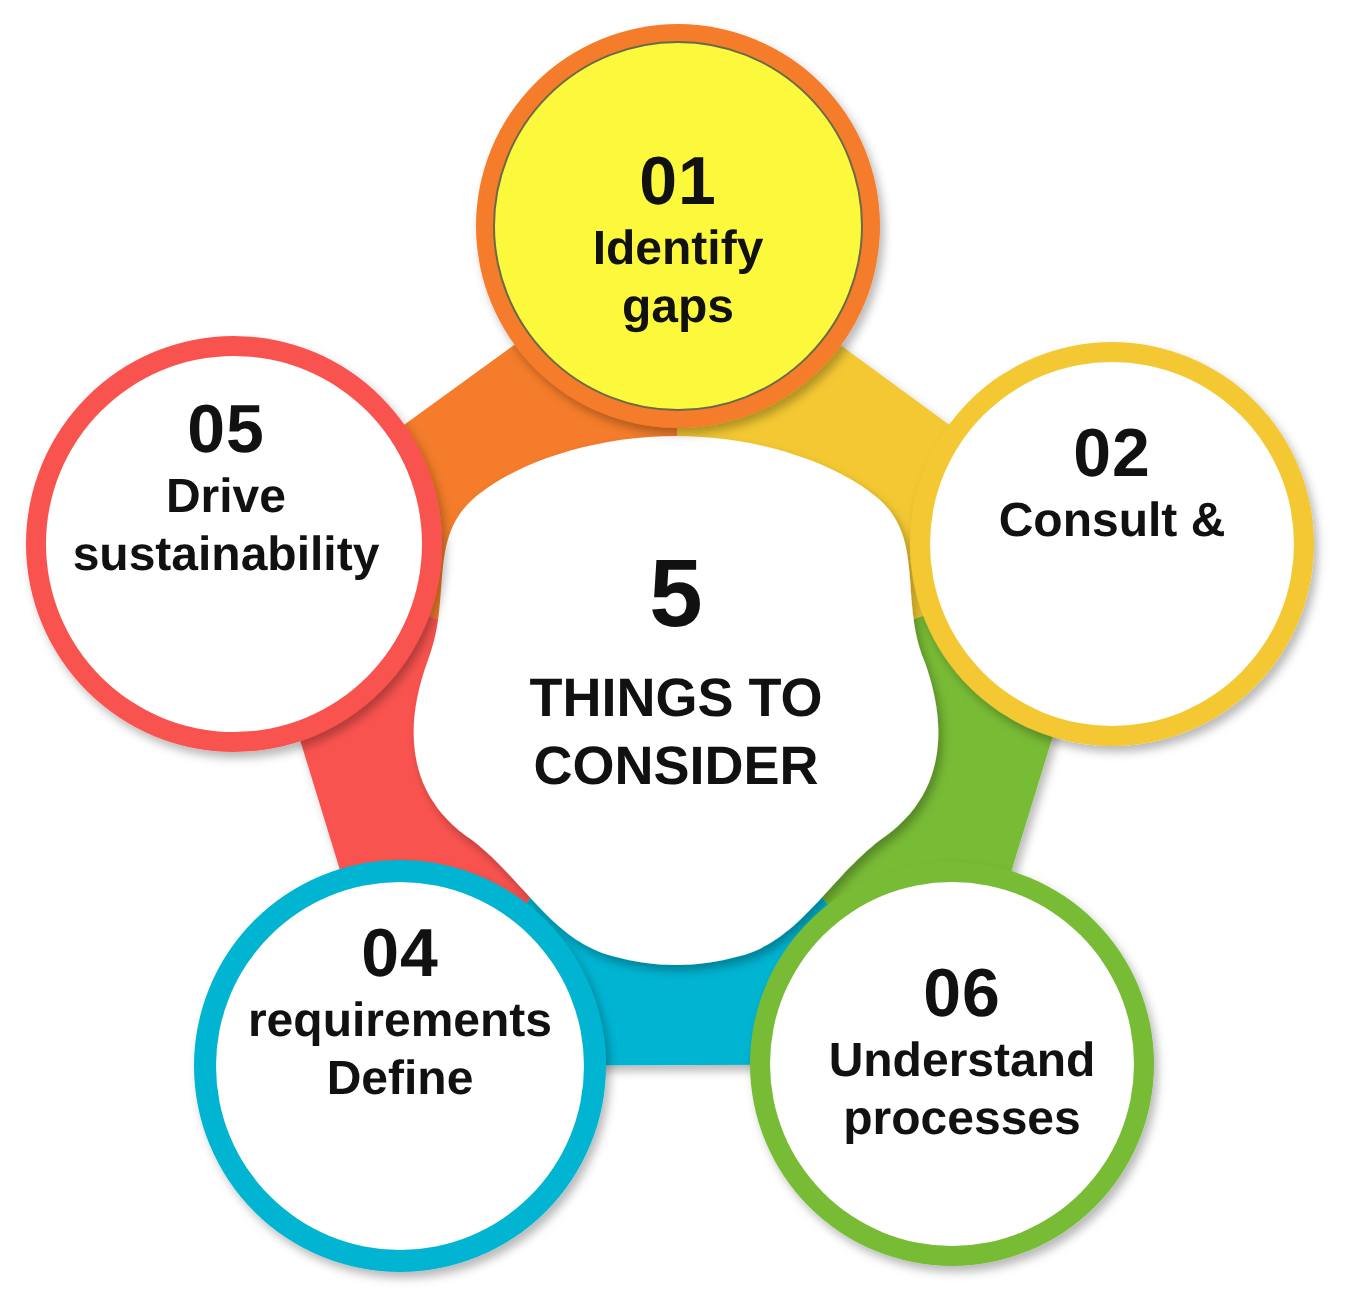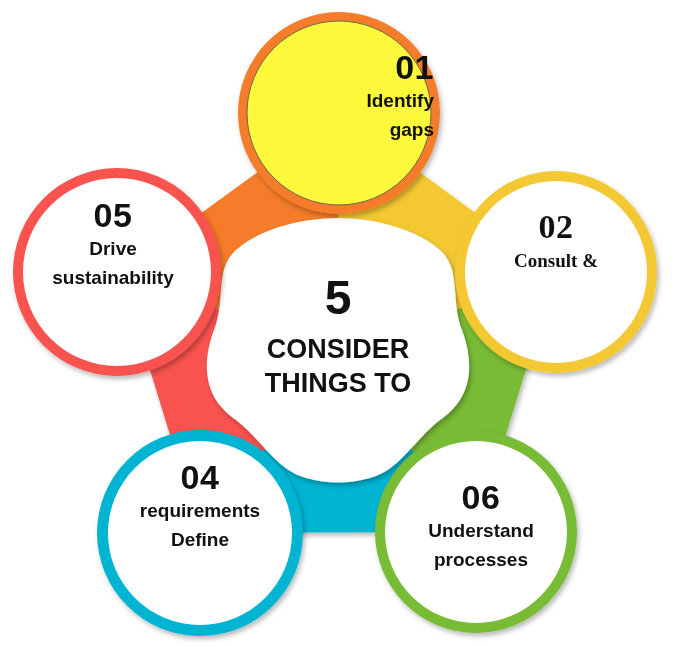--- a/index.html
+++ b/index.html
@@ -2,21 +2,21 @@
 <html><head>
 <meta charset="utf-8">
 <style>
   html, body { margin: 0; padding: 0; background: #ffffff; }
   body { width: 682px; height: 646px; position: relative; overflow: hidden;
          font-family: "Liberation Sans", "DejaVu Sans", sans-serif; }
   #diagram { position: absolute; left: 0; top: 0; }
   .node-text { position: absolute; width: 190px; text-align: center; color: #111111;
                font-weight: bold; transform: translate(-50%, 0); }
   .node-num { display: block; font-size: 34px; line-height: 38px; letter-spacing: 0.5px; }
-  .node-label { display: block; font-size: 19px; line-height: 29px; }
+  .node-label { display: block; font-size: 24px; line-height: 29px; }
   .center-text { position: absolute; left: 338px; top: 272px; width: 220px; transform: translate(-50%, 0);
                  text-align: center; font-weight: bold; color: #111111; }
   .center-num { display: block; font-size: 48px; line-height: 52px; margin-bottom: 8px; }
   .center-title { display: block; font-size: 27px; line-height: 34px; }
 </style>
 </head>
 <body>
 
 <svg id="diagram" width="682" height="646" viewBox="0 0 682 646" xmlns="http://www.w3.org/2000/svg">
   <defs>
@@ -83,31 +83,31 @@
     </g>
     <g filter="url(#shadow)">
       <circle cx="117" cy="272" r="104" fill="#F9534F"></circle>
       <circle cx="117" cy="272" r="94" fill="#FFFFFF"></circle>
     </g>
   </g>
 </svg>
 
 <div class="center-text">
   <span class="center-num">5</span>
+  <span class="center-title">THINGS TO</span>
   <span class="center-title">CONSIDER</span>
-  <span class="center-title">THINGS TO</span>
 </div>
 
-<div class="node-text" style="left:339px; top:48px;text-align:right;">
+<div class="node-text" style="left:339px; top:72px;">
   <span class="node-num">01</span>
   <span class="node-label">Identify</span>
   <span class="node-label">gaps</span>
 </div>
 
-<div class="node-text" style="left:556px; top:208px;font-family:Liberation Serif, serif;">
+<div class="node-text" style="left:556px; top:208px;">
   <span class="node-num">02</span>
   <span class="node-label">Consult &amp;</span>
 </div>
 
 <div class="node-text" style="left:481px; top:478px;">
   <span class="node-num">06</span>
   <span class="node-label">Understand</span>
   <span class="node-label">processes</span>
 </div>
 

